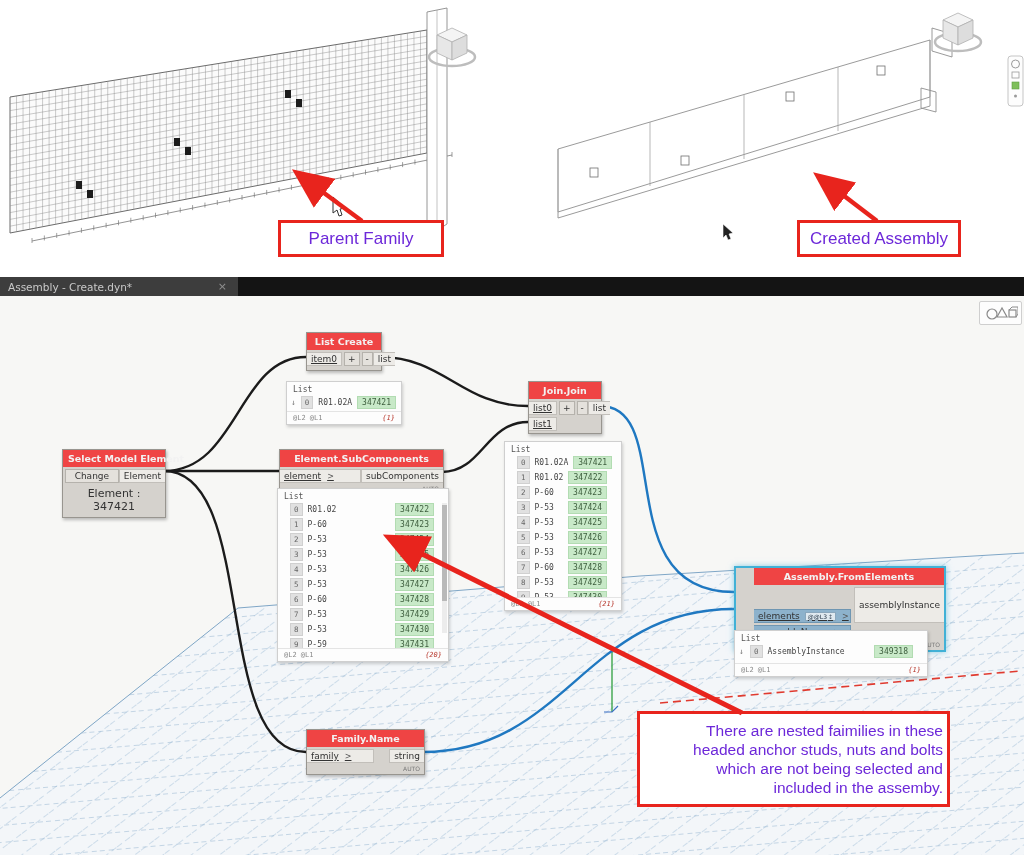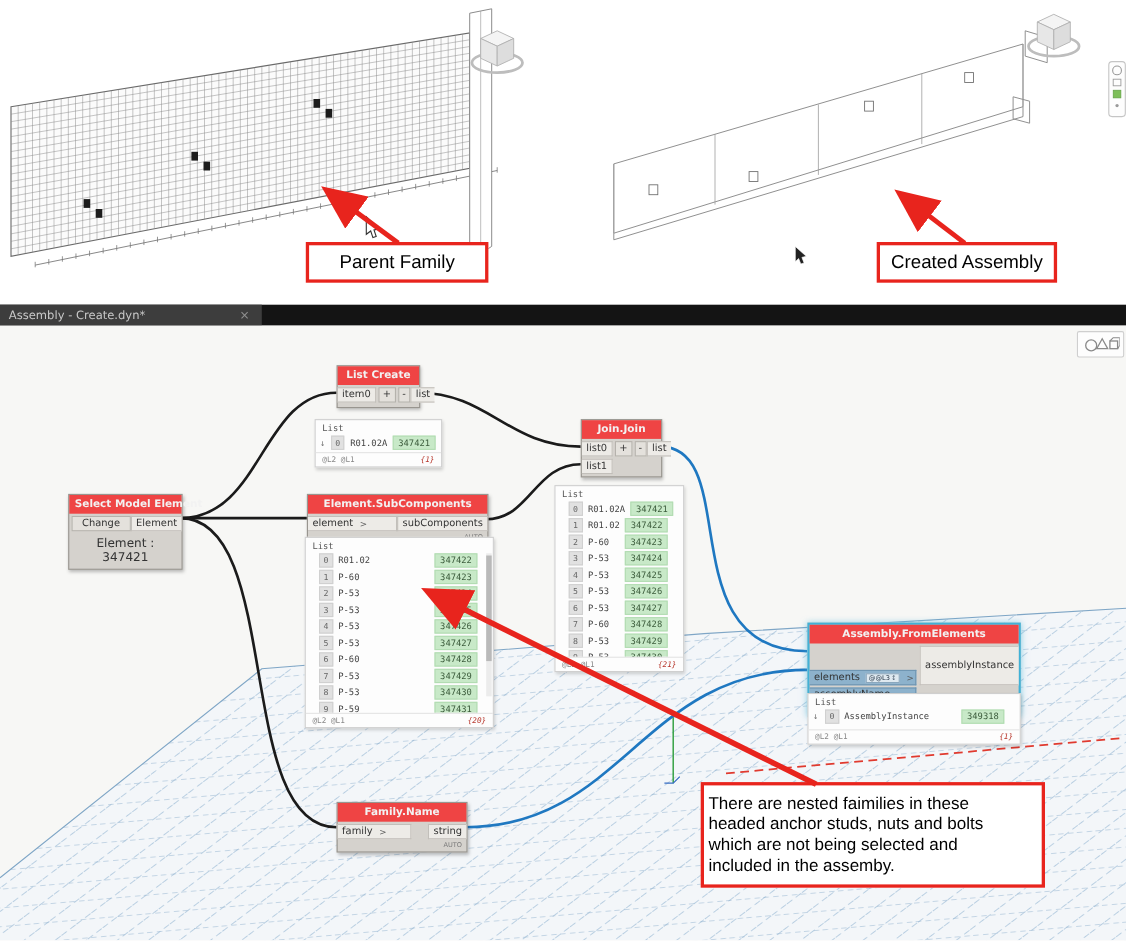--- a/index.html
+++ b/index.html
@@ -25,27 +25,27 @@
     border:1px solid #cfcfcf;border-radius:2px;display:flex;align-items:center;justify-content:center;}
 
   
   .node{position:absolute;background:#d5d2cd;border:1px solid #98958f;
     box-shadow:1px 2px 3px rgba(0,0,0,.25);font-size:9px;color:#333;}
   .node-header{background:#ef4444;color:#f2f2f2;font-weight:bold;text-align:center;
     font-size:9.5px;padding:3px 5px;white-space:nowrap;}
   .prow{display:flex;align-items:stretch;margin:2px 0;}
   .chip{background:#edebe7;border:1px solid #c2bfba;padding:1px 4px;display:flex;
     align-items:center;white-space:nowrap;}
-  .chip.in{margin-right:auto;border-left:none;}
+  .chip.in{margin-right:auto;border-left:none;text-decoration:underline;}
   .chip.out{margin-left:auto;border-right:none;}
   .chip .chev{margin-left:6px;color:#555;font-size:8px;}
   .btnchip{background:#e4e1dc;border:1px solid #b5b2ac;padding:1px 3px;margin-left:2px;
     display:flex;align-items:center;font-size:9px;}
   .node-footer{text-align:right;font-size:6px;color:#7a7a7a;padding:0 4px 2px;}
-  .node.selected{border:2px solid #41b1d6;box-shadow:0 0 6px rgba(65,177,214,.6);}
+  .node.selected{border:2px solid #41b1d6;box-shadow:0 0 6px rgba(65,177,214,.6);padding-left:18px;}
   .node.selected .chip.in{background:#8db2cc;border-color:#6f96b2;}
   .lvl-badge{background:#dfe9f0;border:1px solid #8aa7bd;font-size:6px;color:#234;
     padding:0 2px;margin-left:5px;display:flex;align-items:center;}
   .lvl-badge .spin{font-size:6px;margin-left:1px;color:#456;}
 
   
   .preview{position:absolute;background:#fdfdfd;border:1px solid #cfcfcf;
     box-shadow:1px 2px 3px rgba(0,0,0,.18);font-family:"DejaVu Sans Mono","Liberation Mono",monospace;
     font-size:8px;color:#444;display:flex;flex-direction:column;}
   .pv-header{padding:3px 6px 0;color:#555;}
@@ -54,22 +54,22 @@
   .pv-item .pin{color:#777;width:6px;margin-left:-8px;}
   .pv-item .idx{background:#e1e1e1;border:1px solid #d0d0d0;color:#666;padding:0 3px;font-size:7.5px;}
   .pv-item .val{background:#c8e9c8;border:1px solid #b2dcb2;color:#3c5c3c;padding:0 4px;margin-left:auto;margin-right:8px;}
   .pv-footer{display:flex;justify-content:space-between;border-top:1px solid #e4e4e4;
     padding:2px 6px;font-size:7px;color:#888;}
   .pv-footer .count{color:#b8392e;font-style:italic;}
   .pv-scroll{position:absolute;right:1px;top:14px;width:5px;height:130px;background:#ececec;}
   .pv-scroll .thumb{position:absolute;left:0;top:2px;width:5px;height:96px;background:#b9b9b9;}
 
   
-  .red-box{position:absolute;background:#ffffff;border:3px solid #e8241d;color:#000000;
-    text-align:left;font-family:"Liberation Sans","DejaVu Sans",sans-serif;}
+  .red-box{position:absolute;background:#ffffff;border:3px solid #e8241d;color:#6d28d9;
+    text-align:right;font-family:"Liberation Sans","DejaVu Sans",sans-serif;}
   .red-label{font-size:17px;display:flex;align-items:center;justify-content:center;}
   #note-box{font-size:15.5px;line-height:19px;padding:7px 4px;}
   .overlay-svg{position:absolute;left:0;top:0;width:1024px;height:855px;pointer-events:none;}
 </style>
 </head>
 <body>
 
 <div id="stage">
 
   <div id="views">

